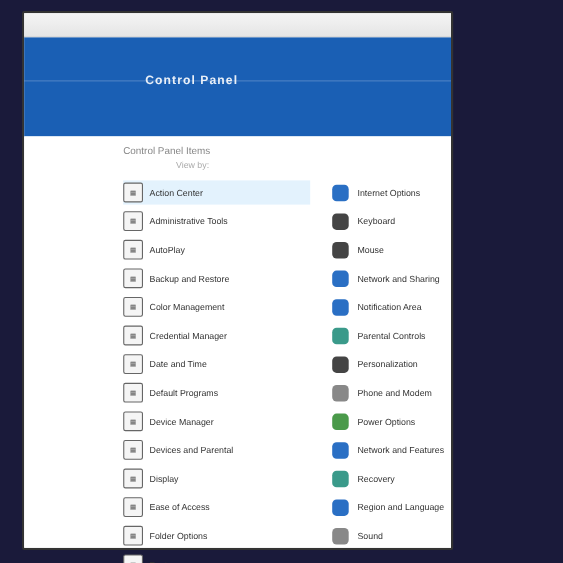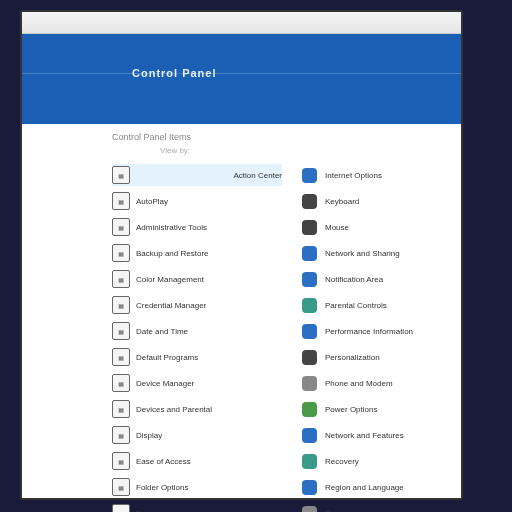--- a/index.html
+++ b/index.html
@@ -1,17 +1,17 @@
 <!DOCTYPE html>
 <html><head>
 <meta charset="utf-8">
 <style>
 *{margin:0;padding:0;box-sizing:border-box;font-family:sans-serif;}
 body{width:512px;height:512px;background:#1a1a3a;overflow:hidden;}
-.frame{position:absolute;top:10px;left:20px;width:443px;height:490px;background:#fff;border:2px solid #333;border-radius:2px;text-decoration:underline;}
+.frame{position:absolute;top:10px;left:20px;width:392px;height:490px;background:#fff;border:2px solid #333;border-radius:2px;text-decoration:underline;}
 .titlebar{height:22px;background:linear-gradient(#f5f5f5,#e5e5e5);border-bottom:1px solid #ccc;}
 .header{height:90px;background:#1a5fb4;color:#fff;}
 .header-top{height:40px;border-bottom:1px solid rgba(255,255,255,.2);}
 .header-title{position:absolute;top:55px;left:110px;font-size:11px;font-weight:600;letter-spacing:1px;color:rgba(255,255,255,.9);}
 .content{position:relative;background:#fff;height:calc(100% - 112px);}
 .breadcrumb{position:absolute;top:8px;left:90px;font-size:9px;color:#888;}
 .sep{position:absolute;top:22px;left:90px;font-size:8px;color:#aaa;margin-left:48px;}
 .columns{position:absolute;top:40px;left:0;display:flex;}
 .col{display:flex;flex-direction:column;gap:4px;}
 .col1{width:170px;margin-left:90px;}
@@ -19,21 +19,21 @@
 .item{display:flex;align-items:center;height:22px;}
 .sq-icon{width:18px;height:18px;border:1.5px solid #666;border-radius:2px;margin-right:6px;display:flex;align-items:center;justify-content:center;font-size:6px;color:#555;background:#f5f5f5;}
 .rnd-icon{width:15px;height:15px;border-radius:4px;margin-right:8px;flex-shrink:0;}
 .ic-blue{background:#2a6fc4;}
 .ic-dark{background:#444;}
 .ic-teal{background:#3a9a8a;}
 .ic-green{background:#4a9a4a;}
 .ic-gray{background:#888;}
 .label{font-size:8px;color:#333;white-space:nowrap;}
 .double-line{display:flex;flex-direction:column;}
-.item.active{background:#e3f2fd;justify-content:space-between;}
+.item.active{background:#e3f2fd;}
 </style>
 </head>
 <body>
 
 <div class="frame">
   <div class="titlebar"></div>
   <div class="header">
     <div class="header-top"></div>
     <div class="header-title">Control Panel</div>
   </div>
@@ -44,27 +44,27 @@
       <div class="col col1" id="c1">
           <div class="item active">
             <span class="sq-icon">▦</span>
             <span class="double-line">
               <span class="label">Action Center</span>
             </span>
           </div>
           <div class="item">
             <span class="sq-icon">▦</span>
             <span class="double-line">
+              <span class="label">Administrative Tools</span>
+            </span>
+          </div>
+          <div class="item">
+            <span class="sq-icon">▦</span>
+            <span class="double-line">
               <span class="label">AutoPlay</span>
-            </span>
-          </div>
-          <div class="item">
-            <span class="sq-icon">▦</span>
-            <span class="double-line">
-              <span class="label">Administrative Tools</span>
             </span>
           </div>
           <div class="item">
             <span class="sq-icon">▦</span>
             <span class="double-line">
               <span class="label">Backup and Restore</span>
             </span>
           </div>
           <div class="item">
             <span class="sq-icon">▦</span>
@@ -155,26 +155,20 @@
           <div class="item">
             <span class="rnd-icon ic-blue"></span>
             <span class="double-line">
               <span class="label">Notification Area</span>
             </span>
           </div>
           <div class="item">
             <span class="rnd-icon ic-teal"></span>
             <span class="double-line">
               <span class="label">Parental Controls</span>
-            </span>
-          </div>
-          <div class="item">
-            <span class="rnd-icon ic-blue"></span>
-            <span class="double-line">
-              <span class="label">Performance Information</span>
             </span>
           </div>
           <div class="item">
             <span class="rnd-icon ic-dark"></span>
             <span class="double-line">
               <span class="label">Personalization</span>
             </span>
           </div>
           <div class="item">
             <span class="rnd-icon ic-gray"></span>

